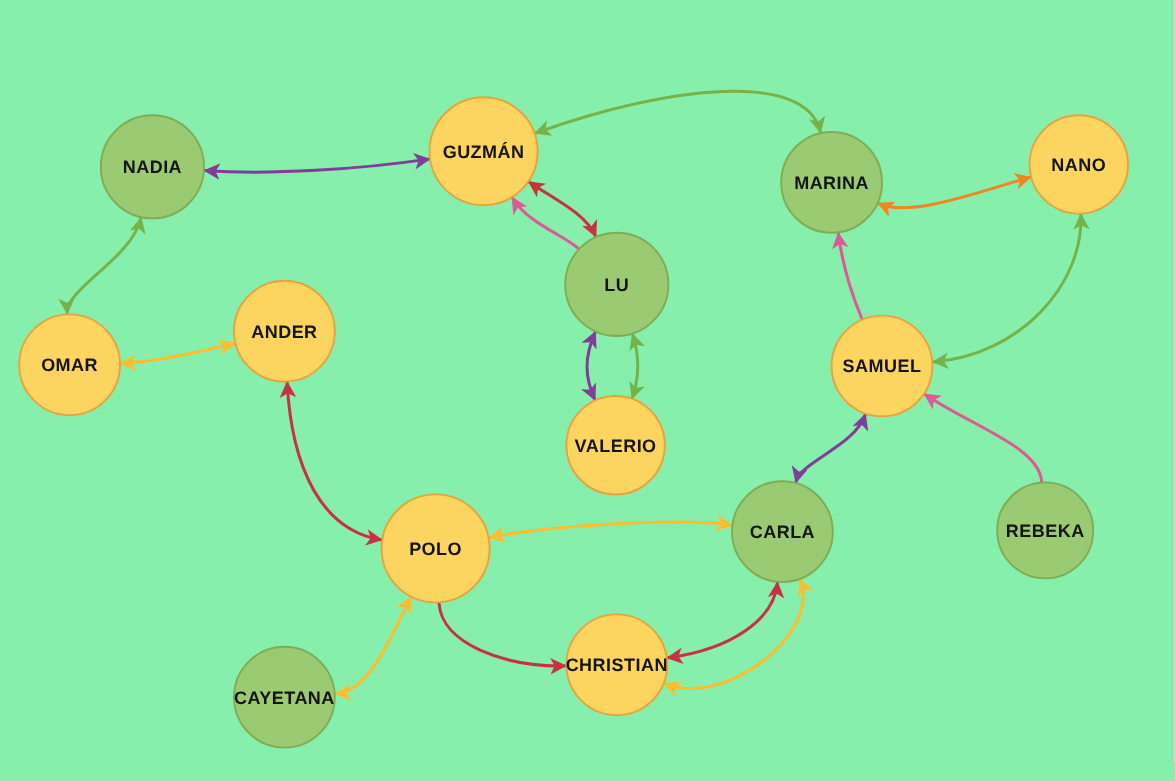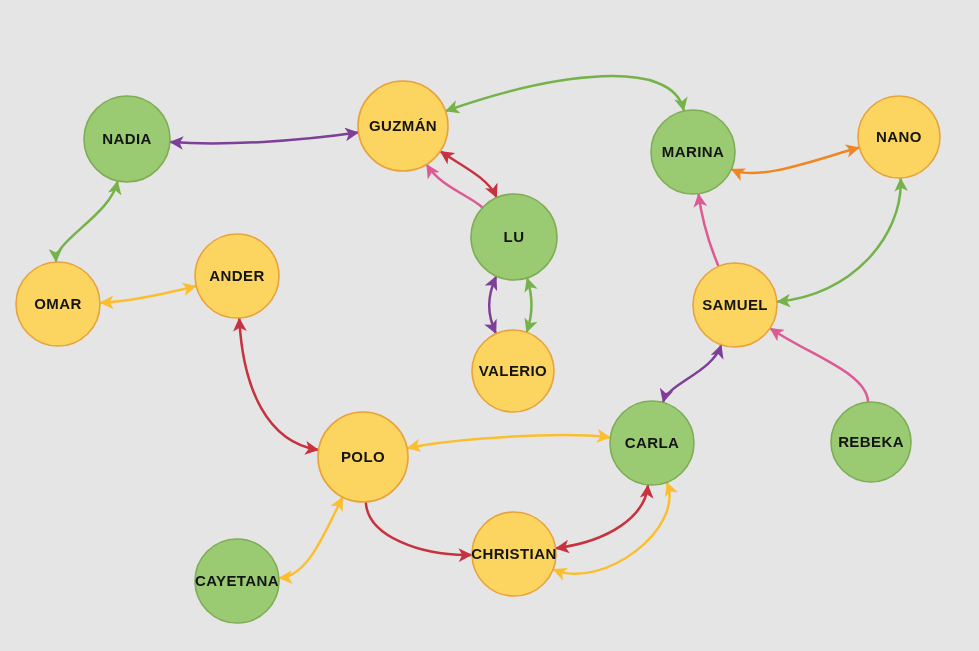--- a/index.html
+++ b/index.html
@@ -4,21 +4,21 @@
 <style>
   html, body {
     margin: 0;
     padding: 0;
     background: #ffffff;
   }
   .canvas {
     position: relative;
     width: 979px;
     height: 651px;
-    background: #e5e5e5;
+    background: #86efac;
     overflow: hidden;
     font-family: "Liberation Sans", sans-serif;
   }
   svg { display: block; }
   .edge {
     fill: none;
     stroke-width: 2.5px;
     stroke-linecap: round;
   }
   .node-circle {

